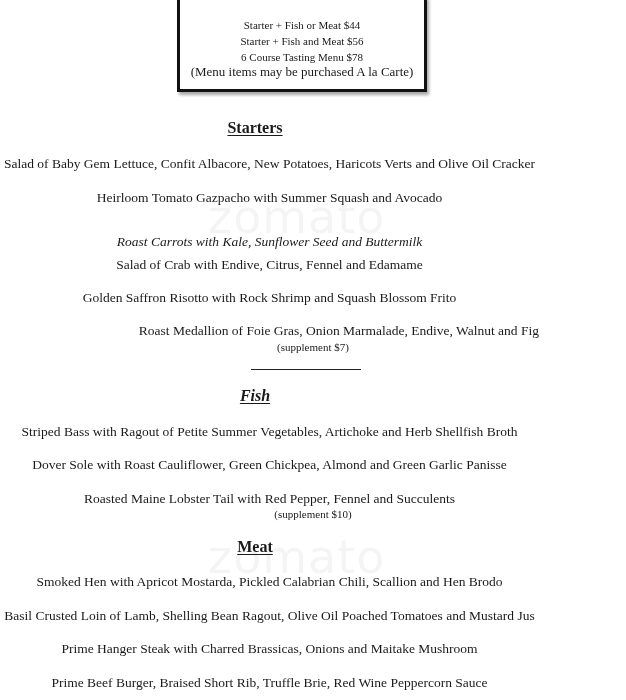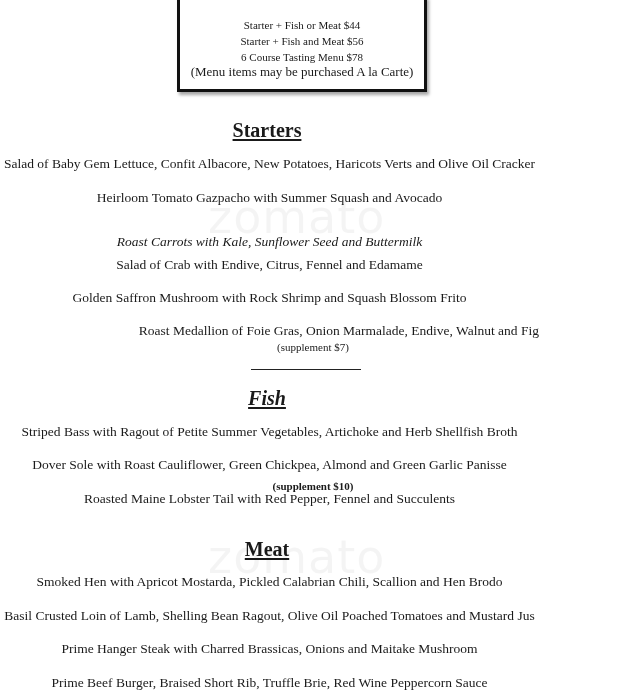--- a/index.html
+++ b/index.html
@@ -34,25 +34,25 @@
       white-space: nowrap;
       font-family: Liberation Serif, serif;
     }
     .price-note {
       font-size: 13px;
       line-height: 14px;
       white-space: nowrap;
     }
     .section-heading {
       position: absolute;
-      left: 12px;
+      left: 0;
       width: 510px;
       text-align: center;
       font-weight: bold;
-      font-size: 20px;
+      font-size: 16px;
       text-decoration: underline;
       text-underline-offset: 2px;
     }
     .item {
       position: absolute;
       left: 0;
       width: 539px;
       text-align: center;
       font-size: 13.5px;
       line-height: 16px;
@@ -96,29 +96,29 @@
 </div>
 
 <div class="watermark" style="left:208px; top:190px;">zomato</div>
 <div class="watermark" style="left:208px; top:530px;">zomato</div>
 
 <div class="section-heading" style="top:119px;">Starters</div>
 <div class="item" style="top:156px;">Salad of Baby Gem Lettuce, Confit Albacore, New Potatoes, Haricots Verts and Olive Oil Cracker</div>
 <div class="item" style="top:190px;">Heirloom Tomato Gazpacho with Summer Squash and Avocado</div>
 <div class="item" style="top:234px;font-style:italic;">Roast Carrots with Kale, Sunflower Seed and Buttermilk</div>
 <div class="item" style="top:257px;">Salad of Crab with Endive, Citrus, Fennel and Edamame</div>
-<div class="item" style="top:290px;">Golden Saffron Mushroom with Rock Shrimp and Squash Blossom Frito</div>
+<div class="item" style="top:290px;">Golden Saffron Risotto with Rock Shrimp and Squash Blossom Frito</div>
 <div class="item" style="top:323px;text-align:right;">Roast Medallion of Foie Gras, Onion Marmalade, Endive, Walnut and Fig</div>
 <div class="supplement" style="top:341px;">(supplement $7)</div>
 
 <div class="divider"></div>
 
 <div class="section-heading" style="top:387px;font-style:italic;">Fish</div>
 <div class="item" style="top:424px;">Striped Bass with Ragout of Petite Summer Vegetables, Artichoke and Herb Shellfish Broth</div>
 <div class="item" style="top:457px;">Dover Sole with Roast Cauliflower, Green Chickpea, Almond and Green Garlic Panisse</div>
 <div class="item" style="top:491px;">Roasted Maine Lobster Tail with Red Pepper, Fennel and Succulents</div>
-<div class="supplement" style="top:480px;font-weight:bold;">(supplement $10)</div>
+<div class="supplement" style="top:508px;">(supplement $10)</div>
 
 <div class="section-heading" style="top:538px;">Meat</div>
 <div class="item" style="top:574px;">Smoked Hen with Apricot Mostarda, Pickled Calabrian Chili, Scallion and Hen Brodo</div>
 <div class="item" style="top:608px;">Basil Crusted Loin of Lamb, Shelling Bean Ragout, Olive Oil Poached Tomatoes and Mustard Jus</div>
 <div class="item" style="top:641px;">Prime Hanger Steak with Charred Brassicas, Onions and Maitake Mushroom</div>
 <div class="item" style="top:675px;">Prime Beef Burger, Braised Short Rib, Truffle Brie, Red Wine Peppercorn Sauce</div>
 
 </body></html>

